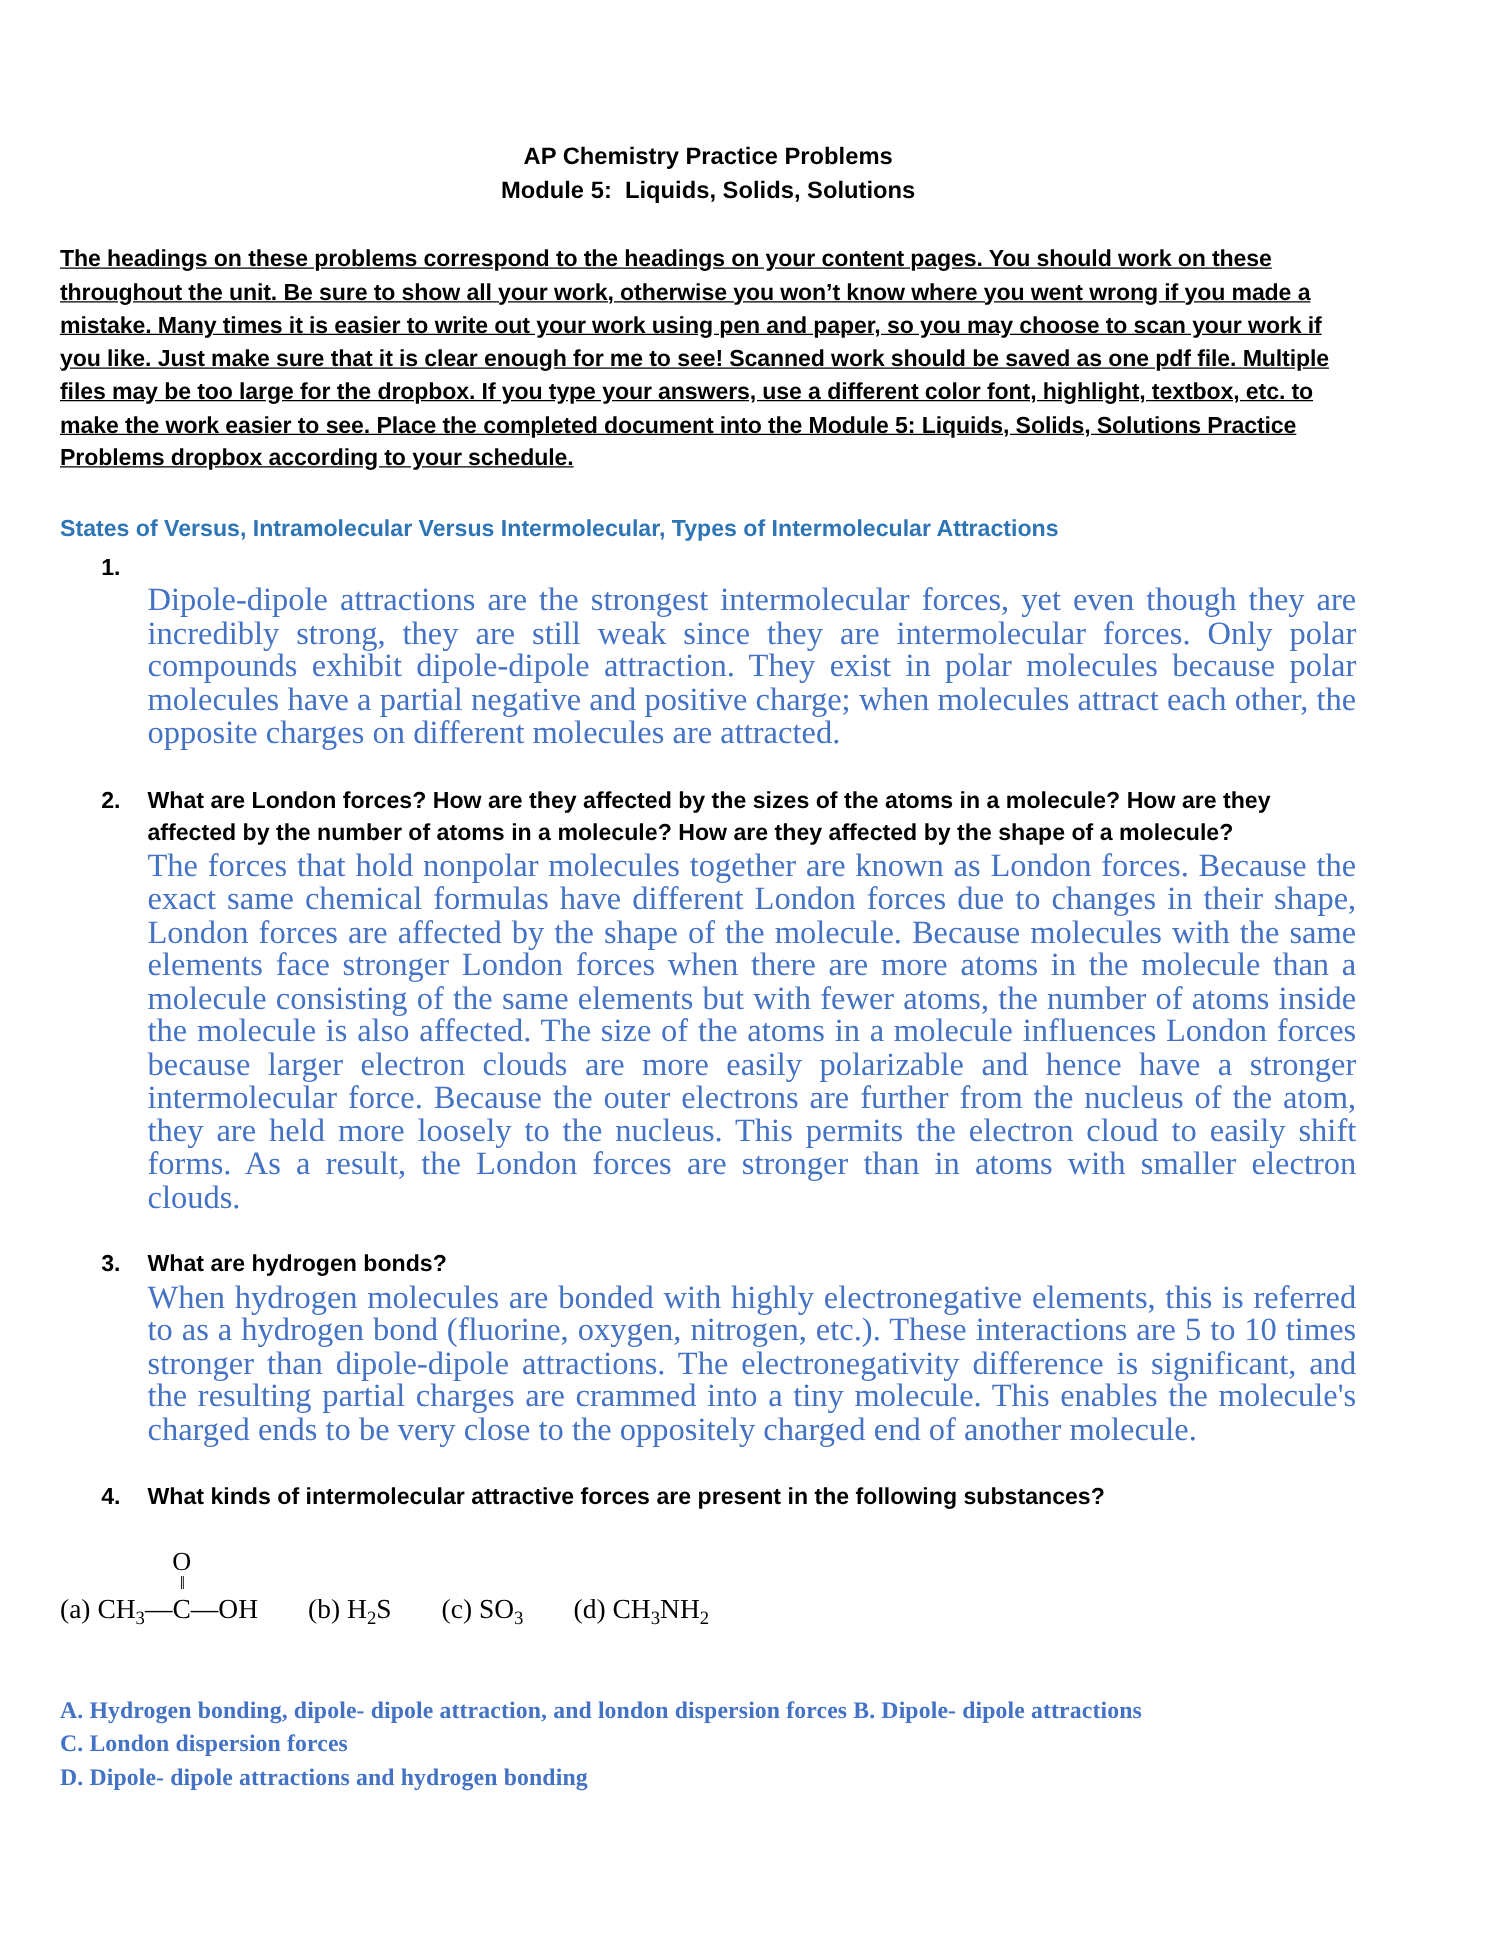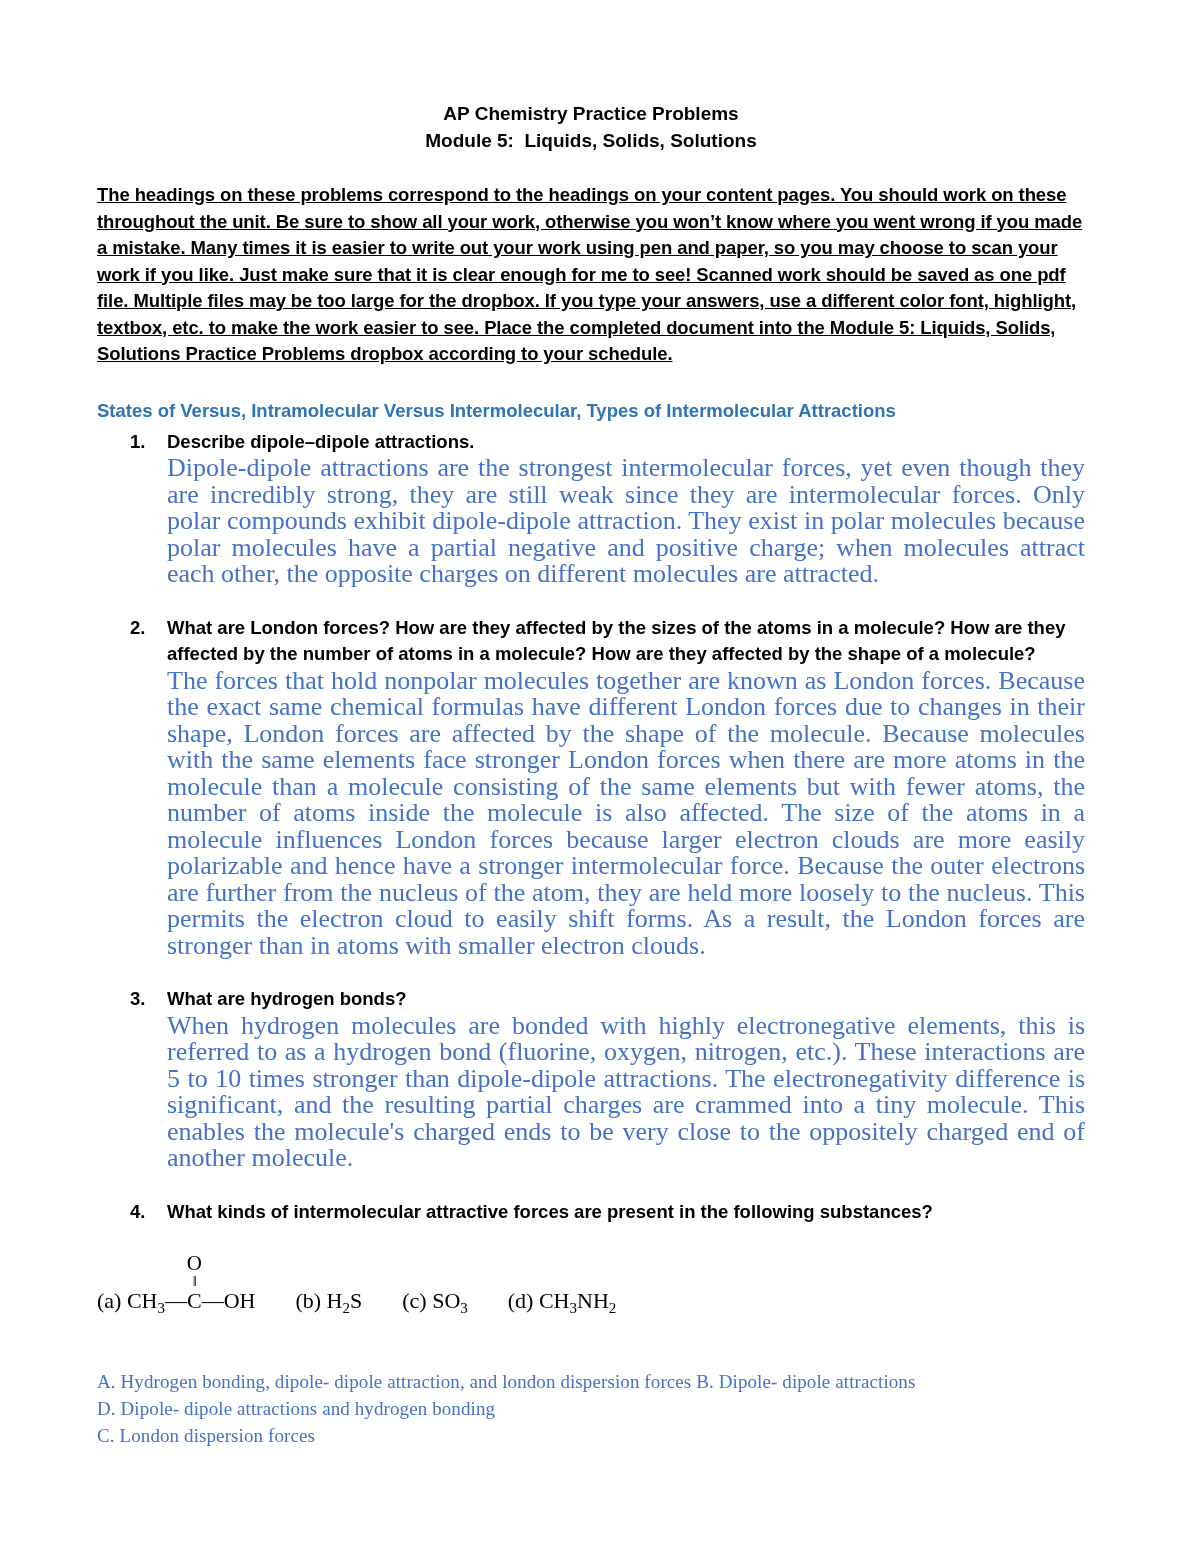--- a/index.html
+++ b/index.html
@@ -1,24 +1,24 @@
 <!DOCTYPE html>
 <html style="--heading-blue: #2E75B6; --answer-blue: #4472C4;"><head>
 <meta charset="utf-8">
 <style>
   * { margin: 0; padding: 0; box-sizing: border-box; }
   html, body { background: #ffffff; }
   .page {
     position: relative;
     width: 1200px;
     height: 1492px;
-    margin: 0 auto;
+    margin: 12px auto;
     background: #ffffff;
     overflow: hidden;
-    padding: 100px 115px 0 97px;
+    padding: 100px 115px 0 48px;
     font-family: "Liberation Sans", sans-serif;
     color: #000000;
   }
   .doc-title {
     text-align: center;
     font-weight: bold;
     font-size: 19px;
     line-height: 27px;
   }
   .keep-space { white-space: pre-wrap; }
@@ -81,21 +81,21 @@
     transform: translateX(-50%);
     display: flex;
     flex-direction: column;
     align-items: center;
   }
   .c-oxygen { font-size: 21px; line-height: 22px; }
   .c-dbond { font-size: 15px; line-height: 15px; letter-spacing: -1px; }
   .answer-key {
     margin-top: 46px;
     font-family: "Liberation Serif", serif;
-    font-weight: normal;
+    font-weight: bold;
     font-size: 19px;
     line-height: 27px;
     color: var(--answer-blue, #4472C4);
     letter-spacing: 0.1px;
   }
   .bottom-heading { margin-top: 96px; }
 </style>
 </head>
 <body>
 
@@ -108,21 +108,20 @@
 
   <p class="intro">The headings on these problems correspond to the headings on your content pages.  You should work on these throughout the unit.  Be sure to show all your work, otherwise you won’t know where you went wrong if you made a mistake.  Many times it is easier to write out your work using pen and paper, so you may choose to scan your work if you like.  Just make sure that it is clear enough for me to see!  Scanned work should be saved as one pdf file.  Multiple files may be too large for the dropbox.  If you type your answers, use a different color font, highlight, textbox, etc. to make the work easier to see.  Place the completed document into the Module 5: Liquids, Solids, Solutions Practice Problems dropbox according to your schedule.</p>
 
   <h2 class="section-heading">States of Versus, Intramolecular Versus Intermolecular, Types of Intermolecular Attractions</h2>
 
   <div class="q-list">
 
     <div class="qa first">
       <div class="q-row">
         <span class="q-num">1.</span>
-        <div class="q-text">Describe dipole–dipole attractions.</div>
       </div>
       <div class="q-answer">Dipole-dipole attractions are the strongest intermolecular forces, yet even though they are incredibly strong, they are still weak since they are intermolecular forces. Only polar compounds exhibit dipole-dipole attraction. They exist in polar molecules because polar molecules have a partial negative and positive charge; when molecules attract each other, the opposite charges on different molecules are attracted.</div>
     </div>
 
     <div class="qa">
       <div class="q-row">
         <span class="q-num">2.</span>
         <div class="q-text">What are London forces? How are they affected by the sizes of the atoms in a molecule? How are they affected by the number of atoms in a molecule? How are they affected by the shape of a molecule?</div>
       </div>
       <div class="q-answer">The forces that hold nonpolar molecules together are known as London forces. Because the exact same chemical formulas have different London forces due to changes in their shape, London forces are affected by the shape of the molecule. Because molecules with the same elements face stronger London forces when there are more atoms in the molecule than a molecule consisting of the same elements but with fewer atoms, the number of atoms inside the molecule is also affected. The size of the atoms in a molecule influences London forces because larger electron clouds are more easily polarizable and hence have a stronger intermolecular force. Because the outer electrons are further from the nucleus of the atom, they are held more loosely to the nucleus. This permits the electron cloud to easily shift forms. As a result, the London forces are stronger than in atoms with smaller electron clouds.</div>
@@ -150,19 +149,19 @@
             <span class="c-oxygen">O</span>
             <span class="c-dbond">‖</span>
           </span><span>C</span></span><span>—</span><span>OH</span></span>
     <span class="f-item"><span>(b) H</span><sub>2</sub><span>S</span></span>
     <span class="f-item"><span>(c) SO</span><sub>3</sub></span>
     <span class="f-item"><span>(d) CH</span><sub>3</sub><span>NH</span><sub>2</sub></span>
   </div>
 
   <div class="answer-key">
     <div>A. Hydrogen bonding, dipole- dipole attraction, and london dispersion forces B. Dipole- dipole attractions</div>
+    <div>C. London dispersion forces</div>
     <div>D. Dipole- dipole attractions and hydrogen bonding</div>
-    <div>C. London dispersion forces</div>
   </div>
 
   <h2 class="section-heading bottom-heading nowrap">Physical Properties of Liquids, Boiling Point, Surface Tension, Ability of a Liquid to Wet a Surface, Viscosity,</h2>
 
 </div>
 
 </body></html>

